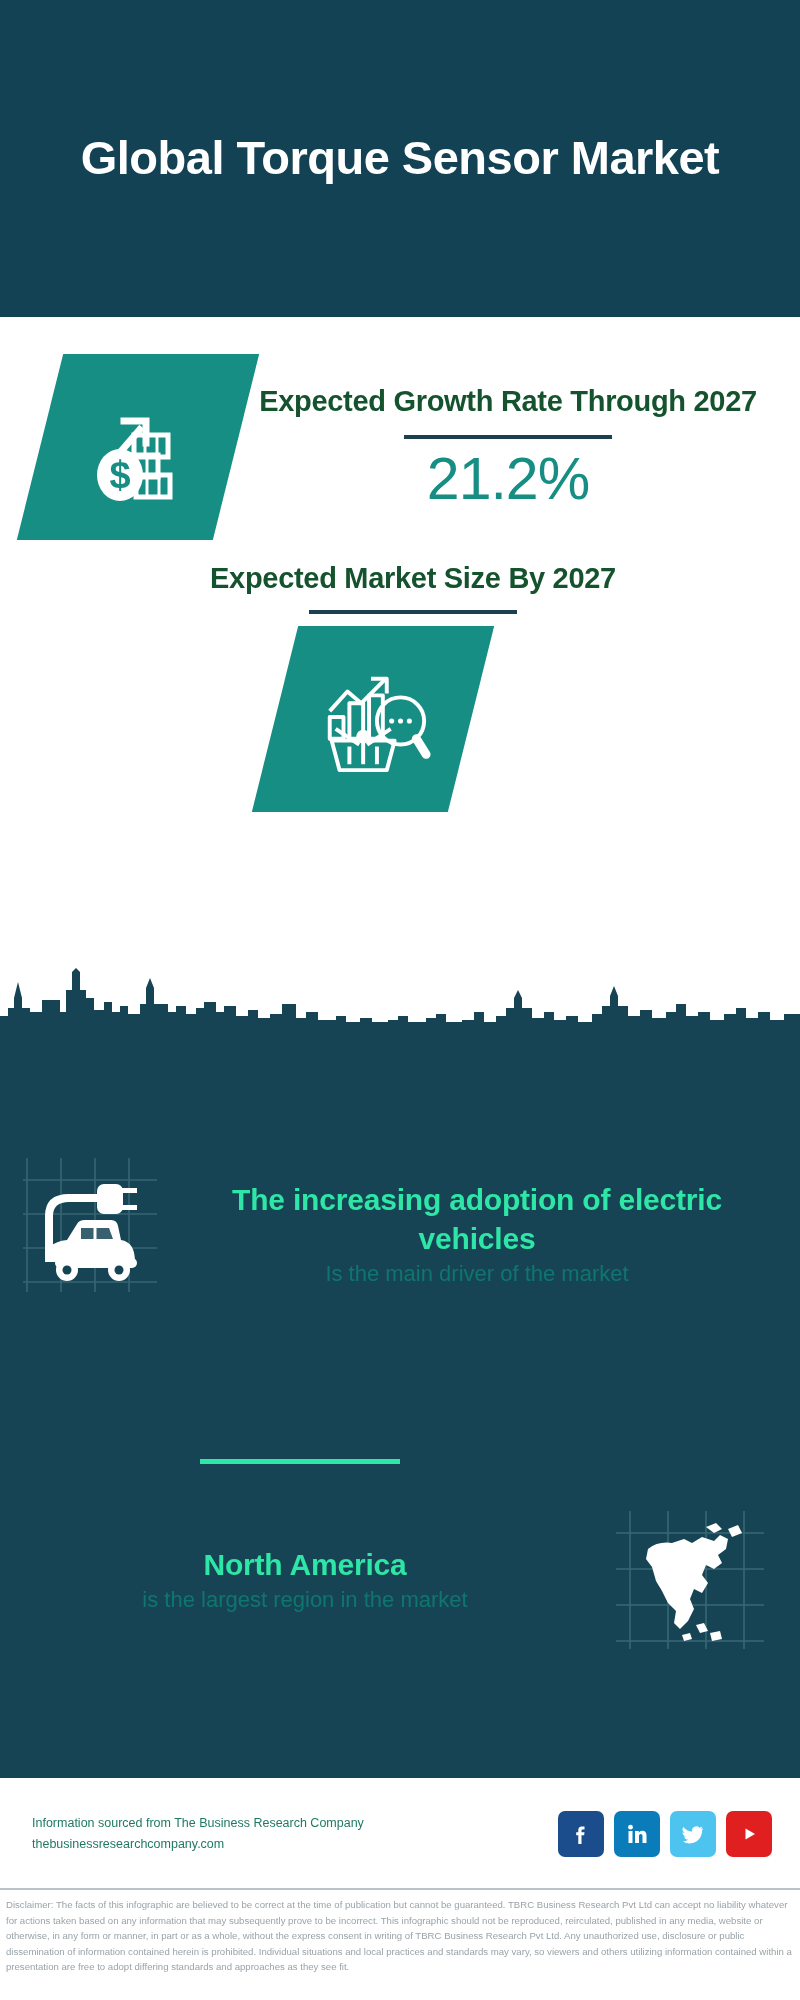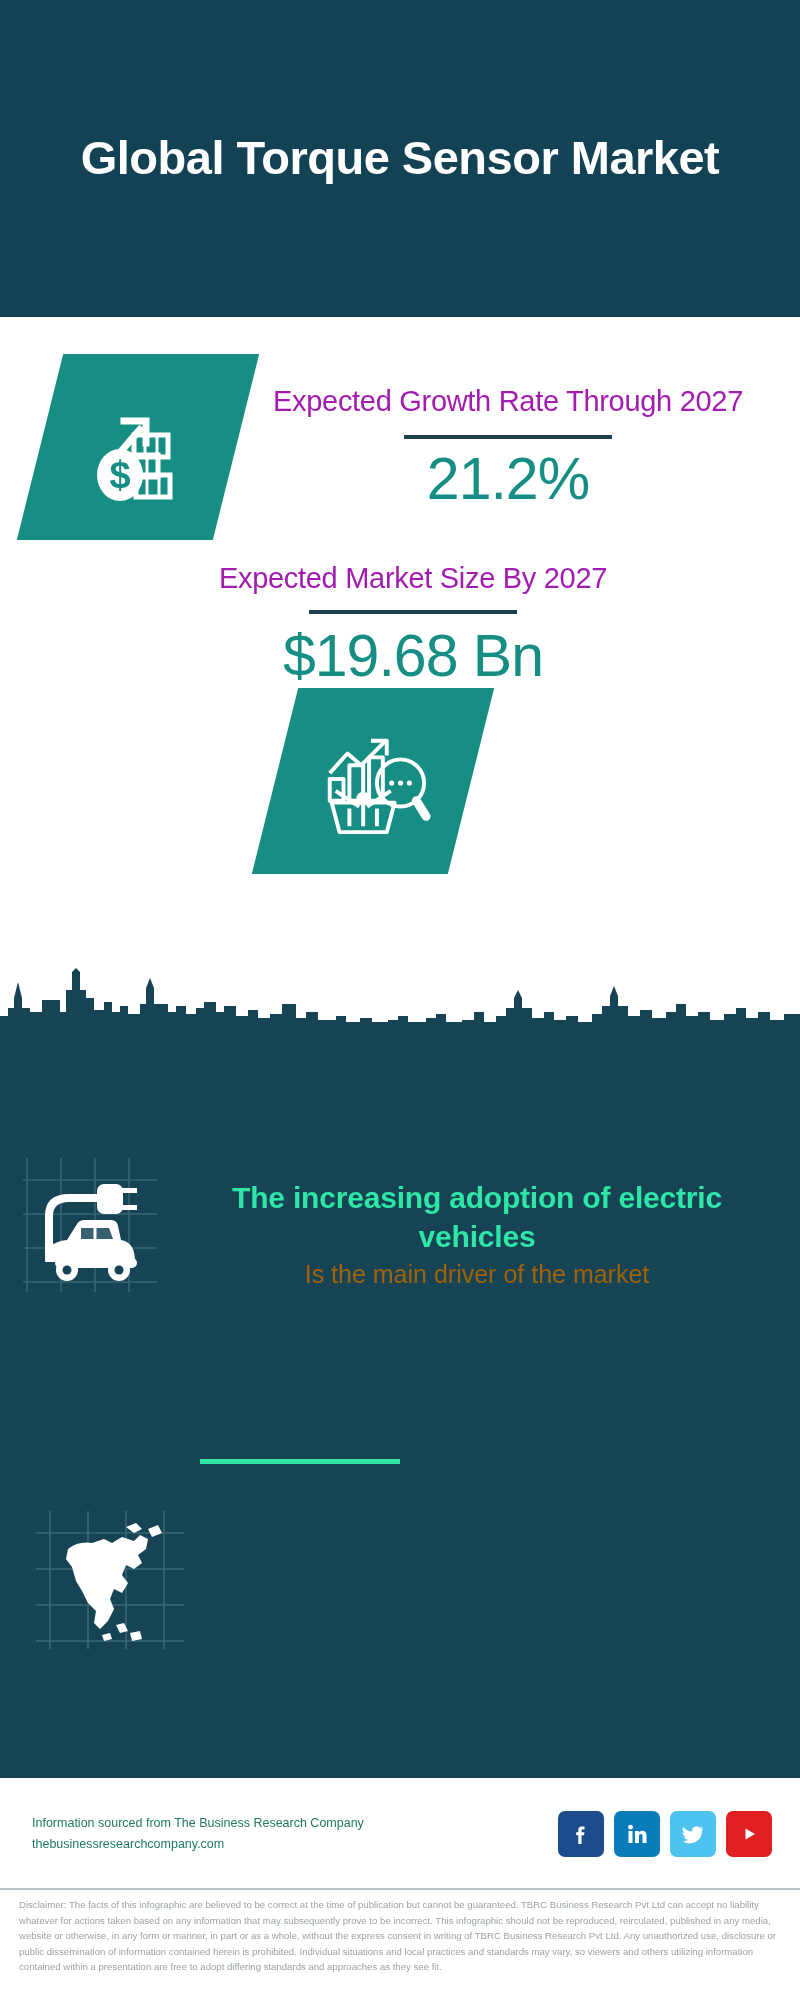--- a/index.html
+++ b/index.html
@@ -40,23 +40,23 @@
     transform:skewX(-14deg);
     display:flex; align-items:center; justify-content:center;
     flex:none;
   }
   .para-badge > svg { transform:skewX(14deg); }
 
   .stat1-badge-wrap { margin-left:40px; }
   .stat1-text { flex:1; text-align:center; padding-right:20px; }
 
   .stat-label {
-    color:#a21caf;
+    color:#14532d;
     font-size:29px;
-    font-weight:normal;
+    font-weight:bold;
     line-height:1.25;
     letter-spacing:-0.3px;
   }
   .rule-dark {
     width:208px; height:4px; background:#1d4050;
     margin:16px auto 10px auto;
   }
   .stat-value {
     color:#168e83;
     font-size:59px;
@@ -90,22 +90,22 @@
     display:flex; align-items:center;
   }
   .icon-box { width:180px; flex:none; display:flex; justify-content:center; }
   .driver-text { flex:1; padding-right:26px; text-align:center;margin-top:20px; }
   .accent-head {
     color:#2ee6a5;
     font-size:30px; font-weight:bold; line-height:1.28;
     letter-spacing:-0.2px;
   }
   .white-sub {
-    color:#a16207;
-    font-size:25px; font-weight:normal; line-height:1.3;
+    color:#0f766e;
+    font-size:22px; font-weight:normal; line-height:1.3;
     margin-top:2px;
   }
 
   .green-divider {
     position:absolute; left:200px; top:1459px;
     width:200px; height:5px; background:#2ee6a5;
   }
 
   
   .region-row {
@@ -132,21 +132,21 @@
   .social {
     width:46px; height:46px; border-radius:7px;
     display:flex; align-items:center; justify-content:center;
   }
   .sep-line {
     position:absolute; left:0; top:1888px; width:800px; height:2px;
     background:#b9c2c6;
   }
   .disclaimer {
     position:absolute; left:0; top:1893px; width:800px;
-    padding:4px 6px 0 19px;
+    padding:4px 6px 0 6px;
     color:#9aa3a8;
     font-size:9.6px;
     line-height:1.62;
     text-align:left;
   }
 </style>
 </head>
 <body>
 
 <div class="page">
@@ -186,21 +186,20 @@
       <div class="stat-label">Expected Growth Rate Through 2027</div>
       <div class="rule-dark"></div>
       <div class="stat-value">21.2%</div>
     </div>
   </div>
 
   <div class="stat2">
     <div class="stat2-text">
       <div class="stat-label">Expected Market Size By 2027</div>
       <div class="rule-dark2"></div>
-      <div class="stat-value">$19.68 Bn</div>
     </div>
     <div class="stat2-badge-wrap">
       <div class="para-badge">
         <svg width="118" height="118" viewBox="0 0 120 120">
           <g fill="none" stroke="#fff" stroke-width="4" stroke-linejoin="round">
 
             <path d="M16 52 L34 32 L48 44 L72 20"></path>
             <path d="M58 19 L74 19 L74 34"></path>
 
             <rect x="16" y="58" width="14" height="22"></rect>
@@ -269,20 +268,24 @@
     </div>
     <div class="driver-text">
       <div class="accent-head">The increasing adoption of electric vehicles</div>
       <div class="white-sub">Is the main driver of the market</div>
     </div>
   </div>
 
   <div class="green-divider"></div>
 
   <div class="region-row">
+    <div class="region-text">
+      <div class="accent-head">North America</div>
+      <div class="white-sub">is the largest region in the market</div>
+    </div>
     <div class="region-icon-box">
       <svg width="160" height="150" viewBox="0 0 160 150">
         <g stroke="#3d6b78" stroke-width="1.6" opacity="0.9">
           <line x1="20" y1="6" x2="20" y2="144"></line>
           <line x1="58" y1="6" x2="58" y2="144"></line>
           <line x1="96" y1="6" x2="96" y2="144"></line>
           <line x1="134" y1="6" x2="134" y2="144"></line>
           <line x1="6" y1="28" x2="154" y2="28"></line>
           <line x1="6" y1="64" x2="154" y2="64"></line>
           <line x1="6" y1="100" x2="154" y2="100"></line>

